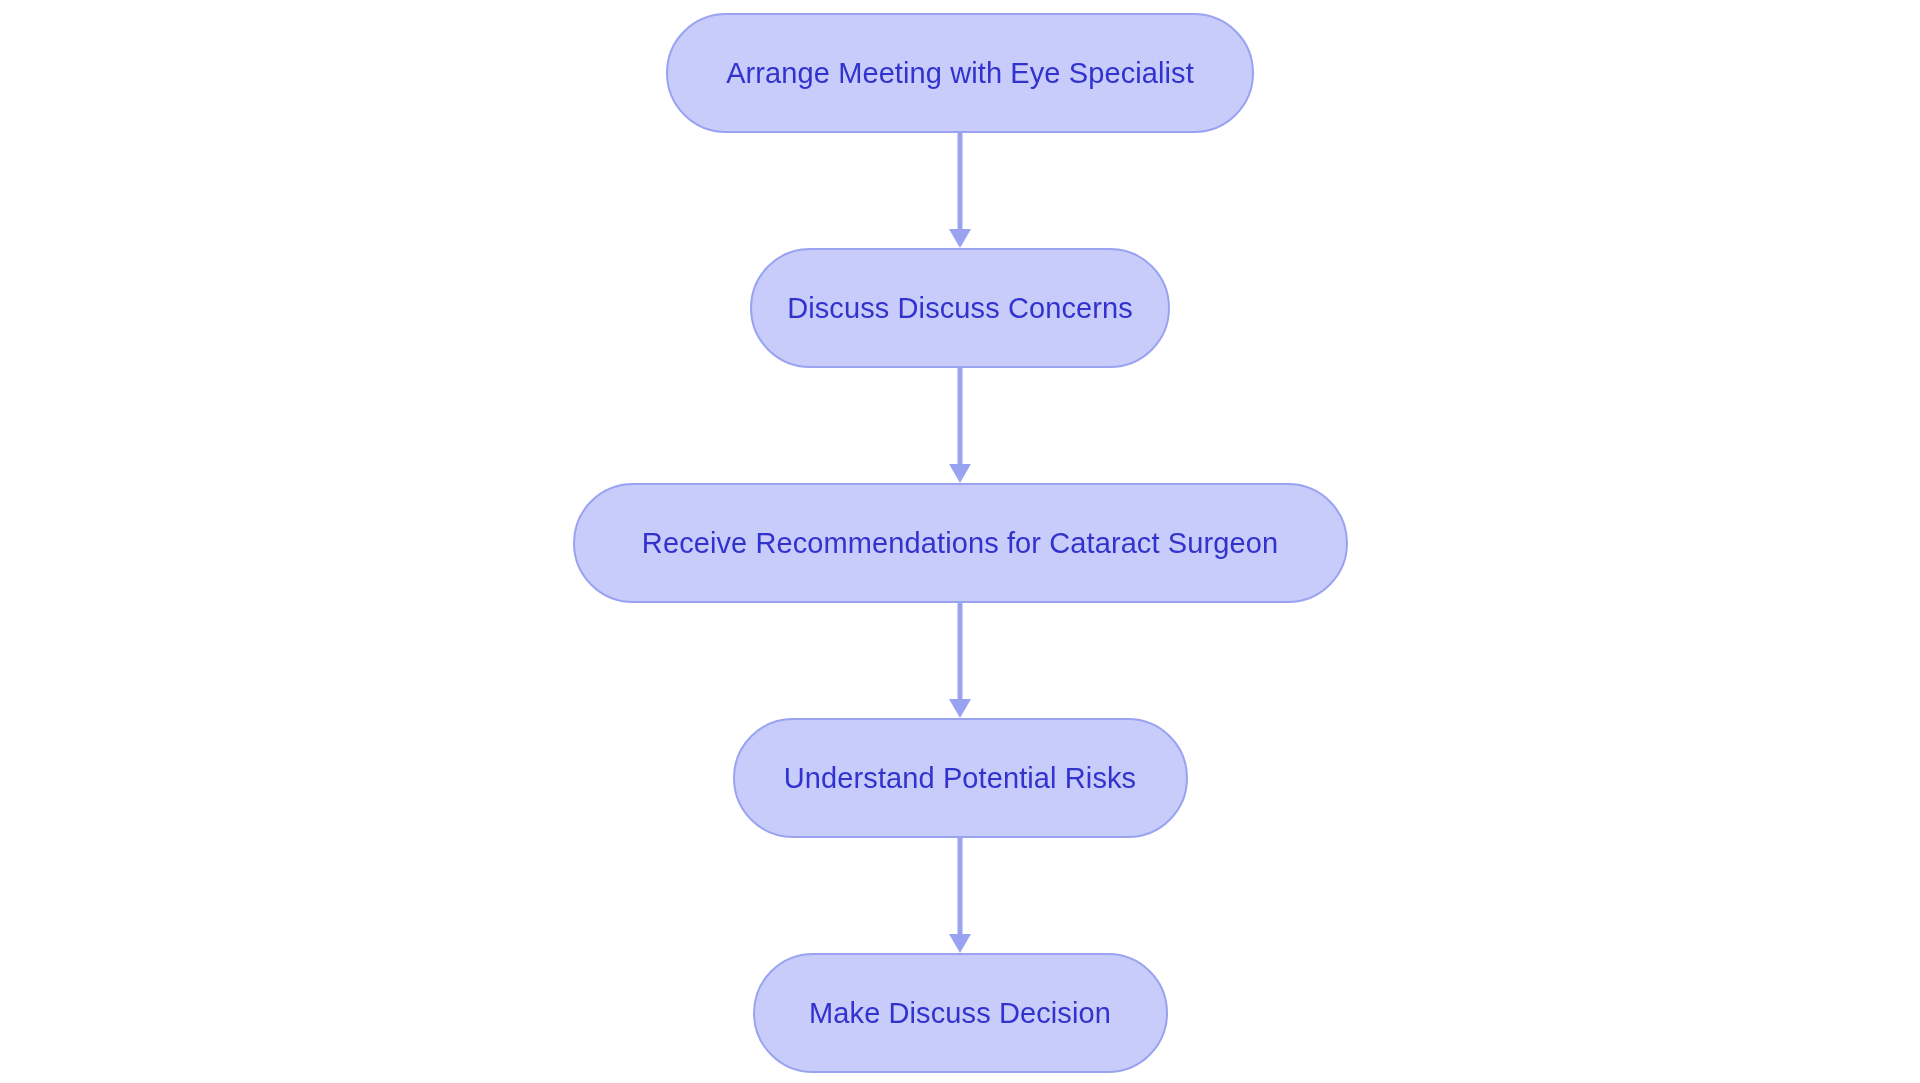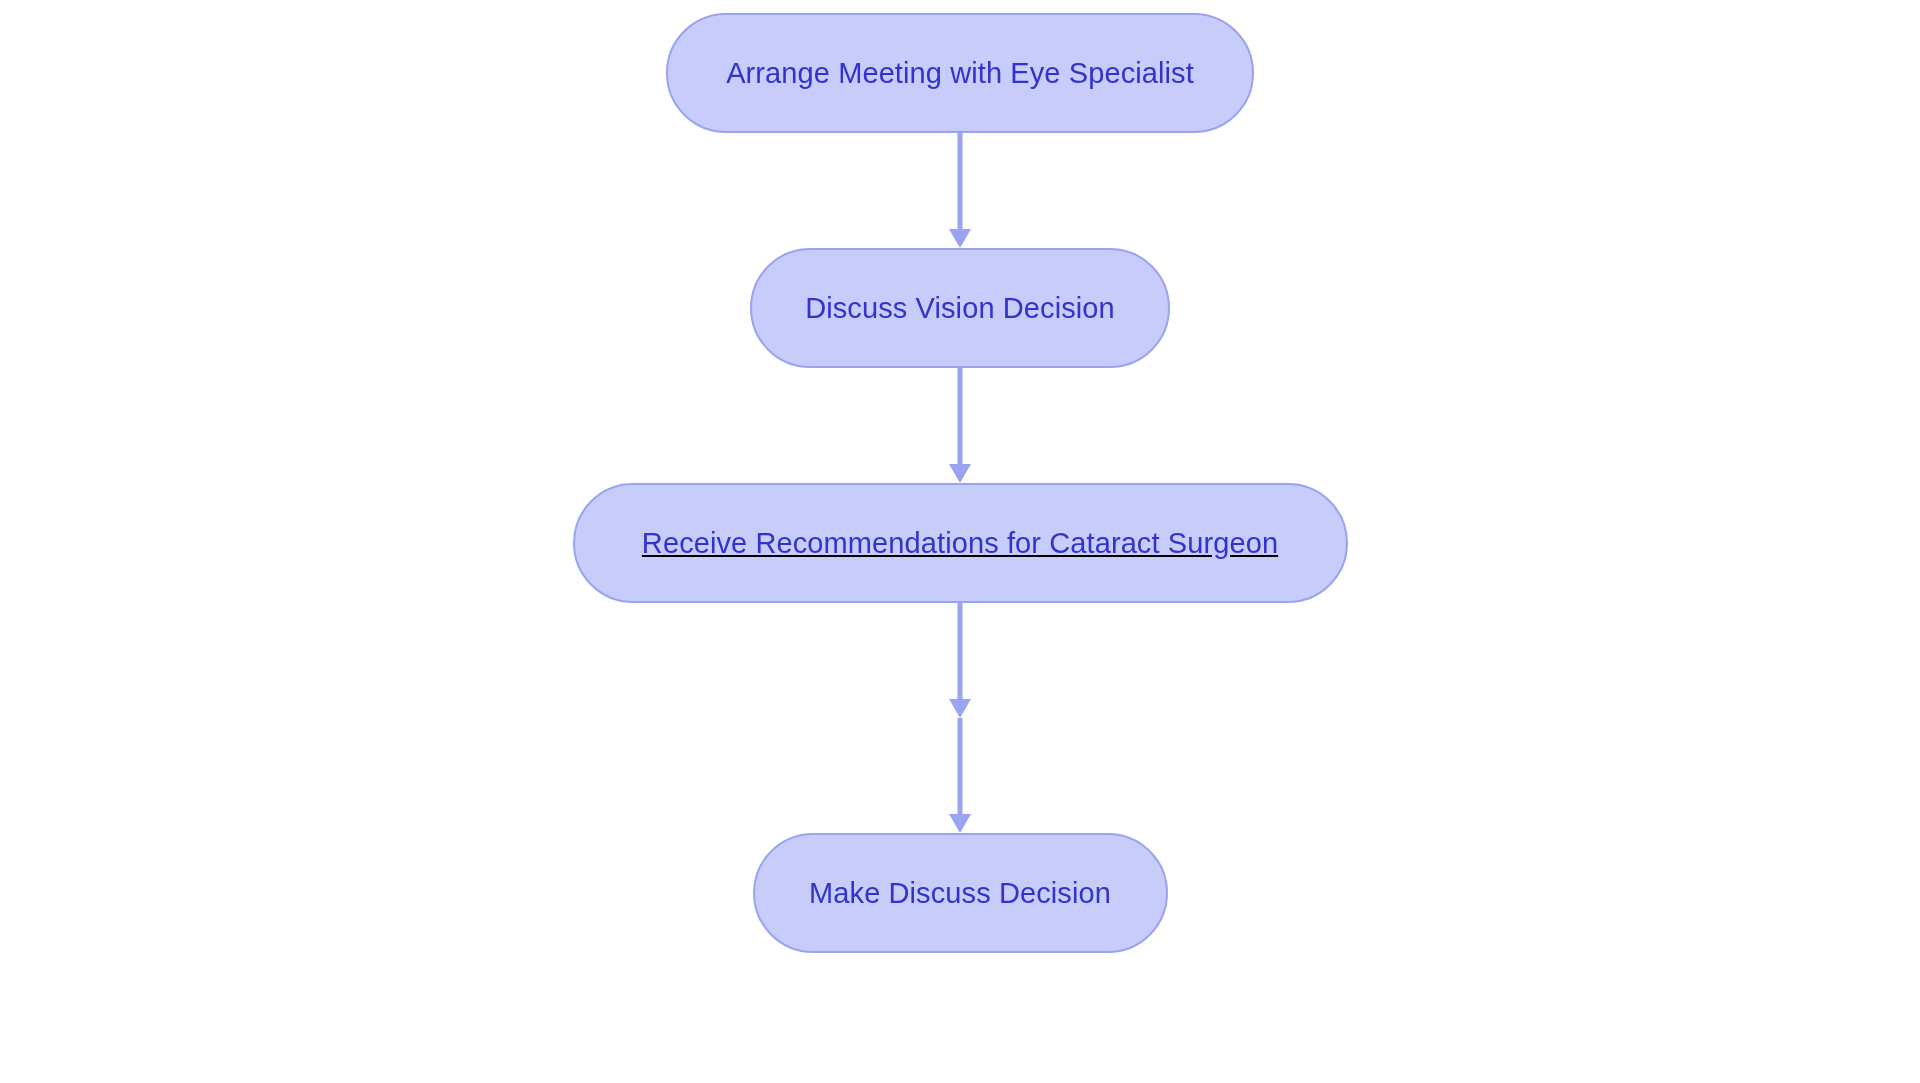--- a/index.html
+++ b/index.html
@@ -48,21 +48,21 @@
     color: #3232cd;
     font-family: "Liberation Sans", sans-serif;
     font-size: 29px;
     line-height: 1;
     letter-spacing: 0.1px;
     white-space: nowrap;
   }
 
   .node-1 { width: 588px; margin-top: 13px; }
   .node-2 { width: 420px; }
-  .node-3 { width: 775px; text-decoration: underline; }
+  .node-3 { width: 775px; }
   .node-4 { width: 455px; }
   .node-5 { width: 415px; }
 
   .connector {
     width: 22px;
     height: 115px;
     flex: none;
     position: relative;
   }
   .connector .stem {
@@ -95,37 +95,40 @@
     <div class="node node-1">
       <span class="node-label">Arrange Meeting with Eye Specialist</span>
     </div>
 
     <div class="connector">
       <div class="stem"></div>
       <div class="arrowhead"></div>
     </div>
 
     <div class="node node-2">
-      <span class="node-label">Discuss Vision Decision</span>
+      <span class="node-label">Discuss Discuss Concerns</span>
     </div>
 
     <div class="connector">
       <div class="stem"></div>
       <div class="arrowhead"></div>
     </div>
 
     <div class="node node-3">
       <span class="node-label">Receive Recommendations for Cataract Surgeon</span>
     </div>
 
     <div class="connector">
       <div class="stem"></div>
       <div class="arrowhead"></div>
     </div>
 
+    <div class="node node-4">
+      <span class="node-label">Understand Potential Risks</span>
+    </div>
 
     <div class="connector">
       <div class="stem"></div>
       <div class="arrowhead"></div>
     </div>
 
     <div class="node node-5">
       <span class="node-label">Make Discuss Decision</span>
     </div>
 

